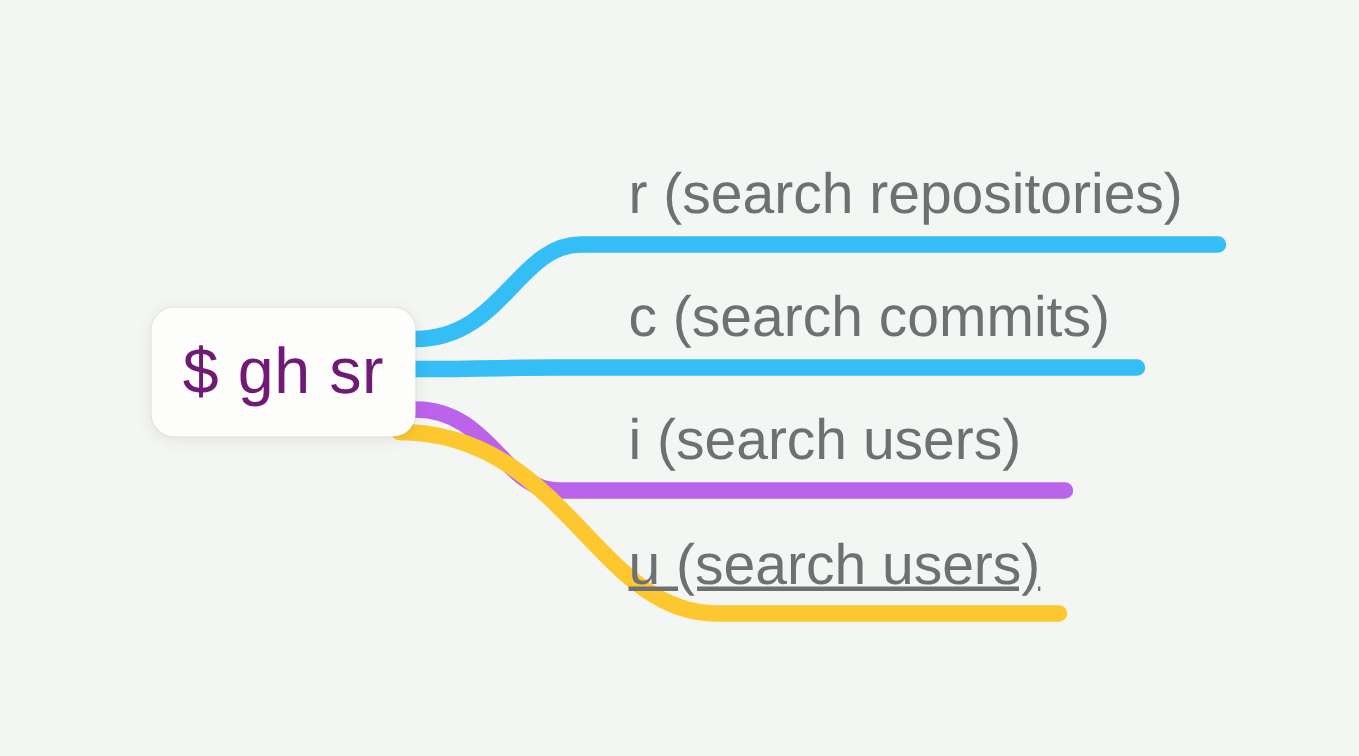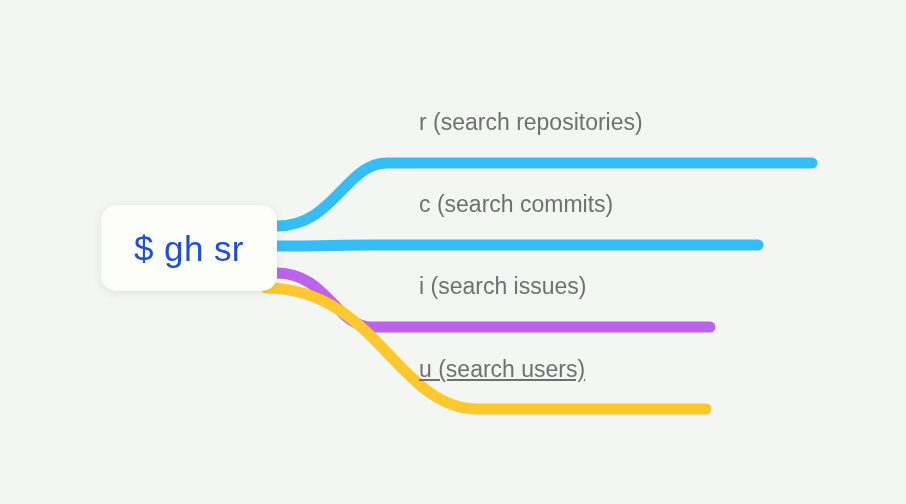--- a/index.html
+++ b/index.html
@@ -37,29 +37,29 @@
     border-radius: 15px;
     box-shadow: 0 2px 10px rgba(60, 70, 60, 0.10),
                 0 0 1px rgba(60, 70, 60, 0.10);
     display: flex;
     align-items: center;
     justify-content: center;
     box-sizing: border-box;
     z-index: 5;
   }
   .root-label {
-    font-size: 35px;
-    color: #1d4ed8;
+    font-size: 43px;
+    color: #701a75;
     letter-spacing: 0.4px;
     white-space: nowrap;
     line-height: 1;
   }
   .branch-label {
     position: absolute;
-    font-size: 23px;
+    font-size: 38px;
     color: #6f7072;
     white-space: nowrap;
     line-height: 1;
     z-index: 4;
   }
   .branch-label.lbl-0 { left: 419px; top: 111px; }
   .branch-label.lbl-1 { left: 419px; top: 193px; }
   .branch-label.lbl-2 { left: 419px; top: 275px; }
   .branch-label.lbl-3 { left: 419px; top: 358px; text-decoration: underline; }
 </style>
@@ -74,16 +74,16 @@
     <path id="branch-path-2" fill="none" stroke-linecap="round" stroke-width="11" d="M 277 273 C 326.4 273 335.9 327 372 327 L 710 327" stroke="#bc63ec"></path>
     <path id="branch-path-3" fill="none" stroke-linecap="round" stroke-width="11" d="M 266 288 C 376.11 288 397.28499999999997 409 477.75 409 L 706 409" stroke="#fdc82f"></path>
   </svg>
 
   <div class="root-node">
     <span class="root-label">$ gh sr</span>
   </div>
 
   <div class="branch-label lbl-0">r (search repositories)</div>
   <div class="branch-label lbl-1">c (search commits)</div>
-  <div class="branch-label lbl-2">i (search issues)</div>
+  <div class="branch-label lbl-2">i (search users)</div>
   <div class="branch-label lbl-3">u (search users)</div>
 
 </div>
 
 </body></html>

